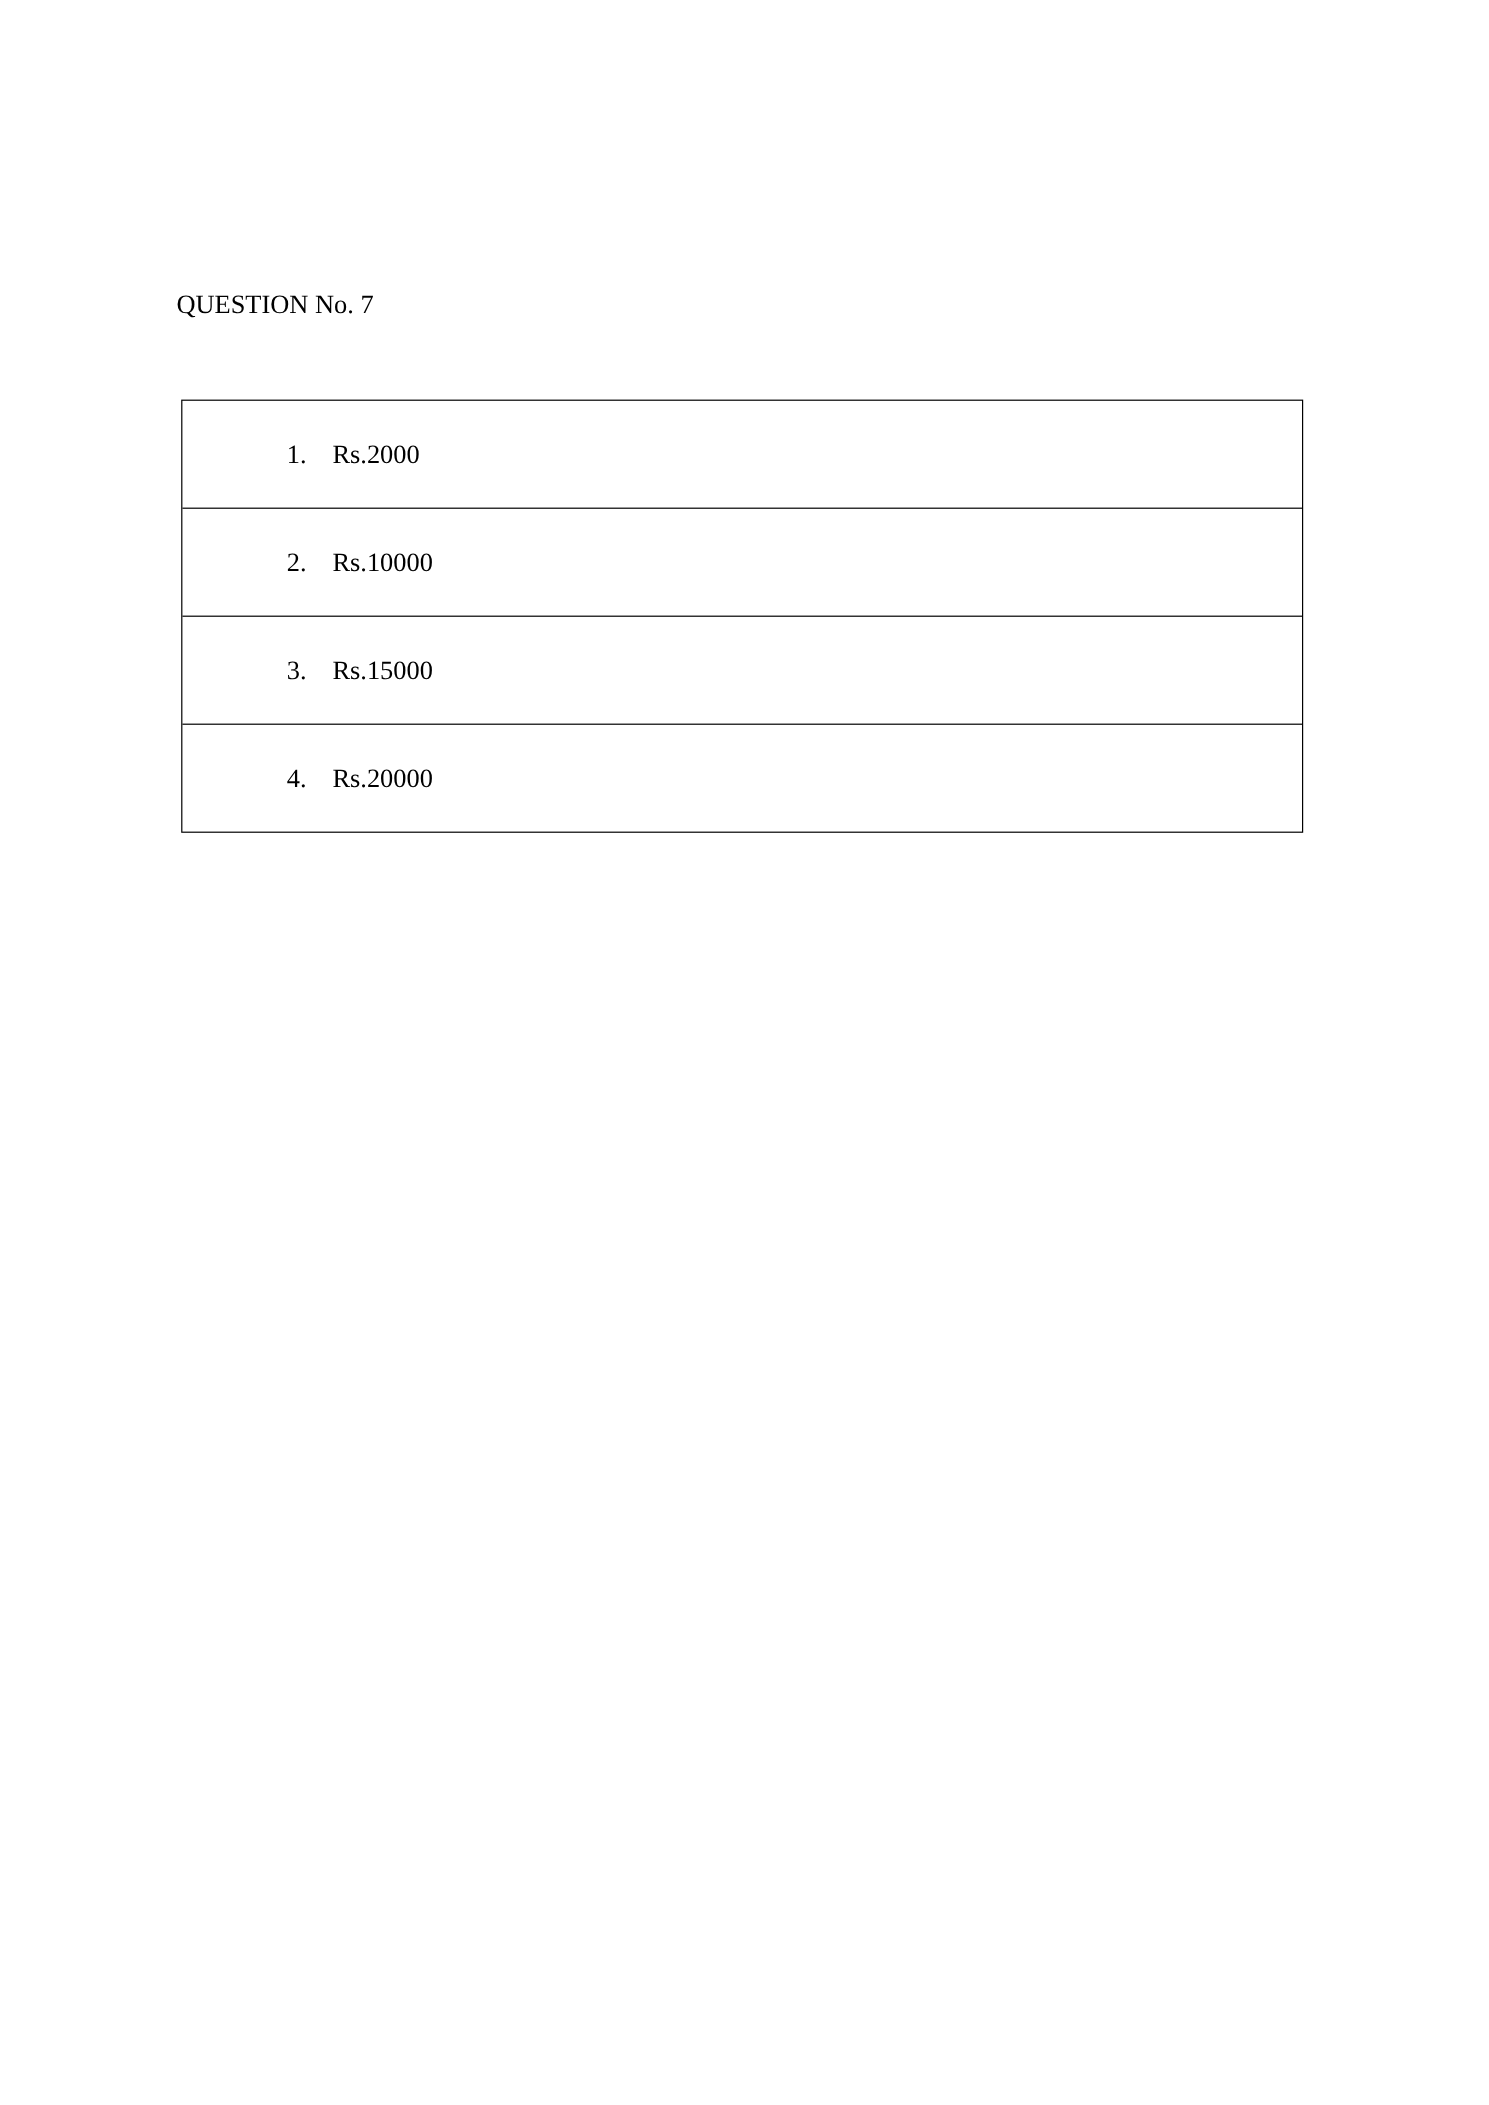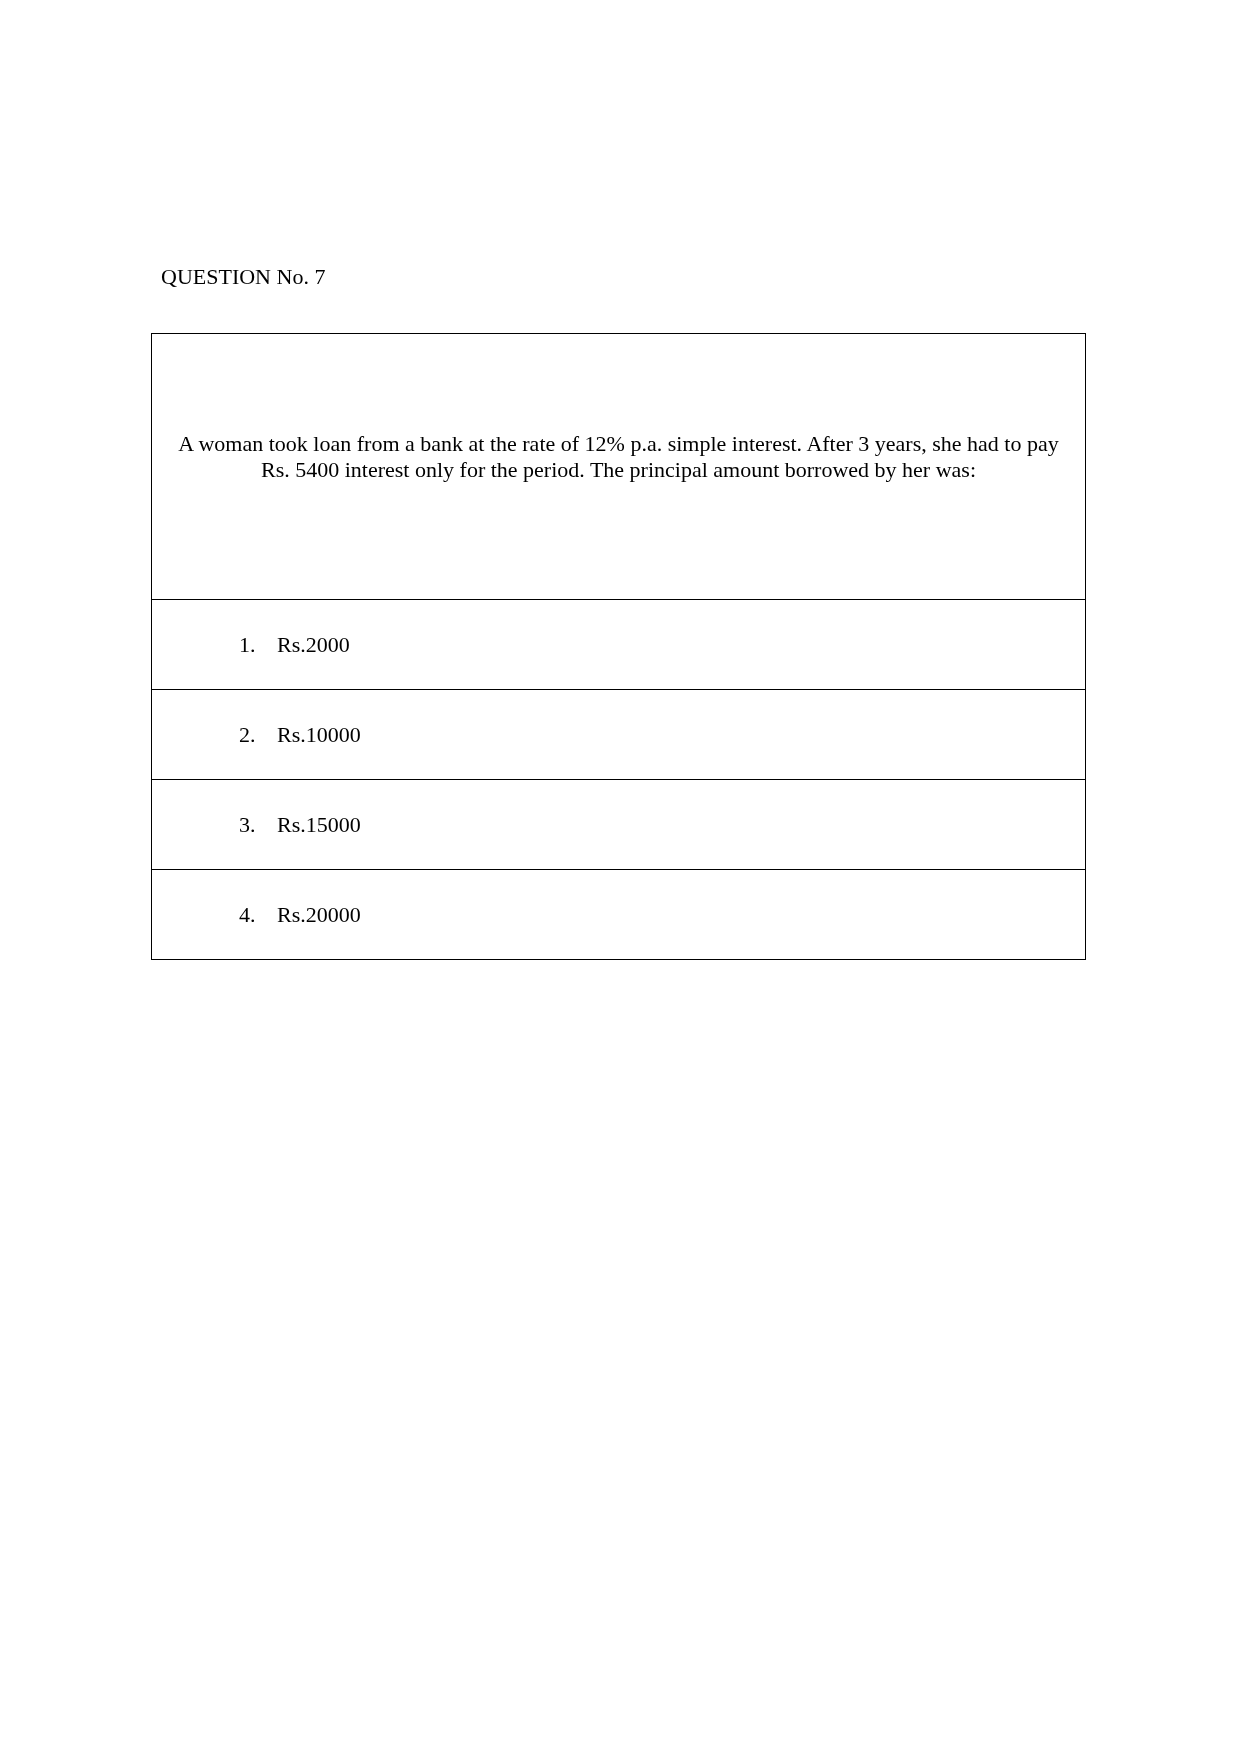--- a/index.html
+++ b/index.html
@@ -1,22 +1,22 @@
 <!DOCTYPE html>
 <html><head>
 <meta charset="utf-8">
 <style>
   html, body { margin: 0; padding: 0; background: #ffffff; }
   body {
     width: 1241px; height: 1754px; position: relative; overflow: hidden;
     font-family: "Liberation Serif", "DejaVu Serif", serif; color: #000;
   }
   .q-heading {
-    position: absolute; left: 161px; top: 241px;
-    font-size: 22px; line-height: 26px; margin-top: 23px;
+    position: absolute; left: 147px; top: 241px;
+    font-size: 22px; line-height: 26px;
   }
   .q-table {
     position: absolute; left: 151px; top: 333px;
     width: 935px; border: 1.5px solid #000; box-sizing: border-box;
   }
   .q-stem {
     height: 266px; box-sizing: border-box;
     display: flex; align-items: center; justify-content: center;
     text-align: center; padding: 0 22px;
     font-size: 22px; line-height: 26px;
@@ -32,23 +32,20 @@
   }
   .opt:last-child { border-bottom: none; height: 89px; }
   .opt-num { width: 38px; display: inline-block; }
 </style>
 </head>
 <body>
 
 <div class="q-heading">QUESTION No. 7</div>
 
 <div class="q-table">
-  <div class="q-stem">
-    <p>A woman took loan from a bank at the rate of 12% p.a. simple interest. After 3 years, she had to pay Rs. 5400 interest only for the period. The principal amount borrowed by her was:</p>
-  </div>
   <div class="opt">
     <span class="opt-num">1.</span>
     <span>Rs.2000</span>
   </div>
   <div class="opt">
     <span class="opt-num">2.</span>
     <span>Rs.10000</span>
   </div>
   <div class="opt">
     <span class="opt-num">3.</span>

